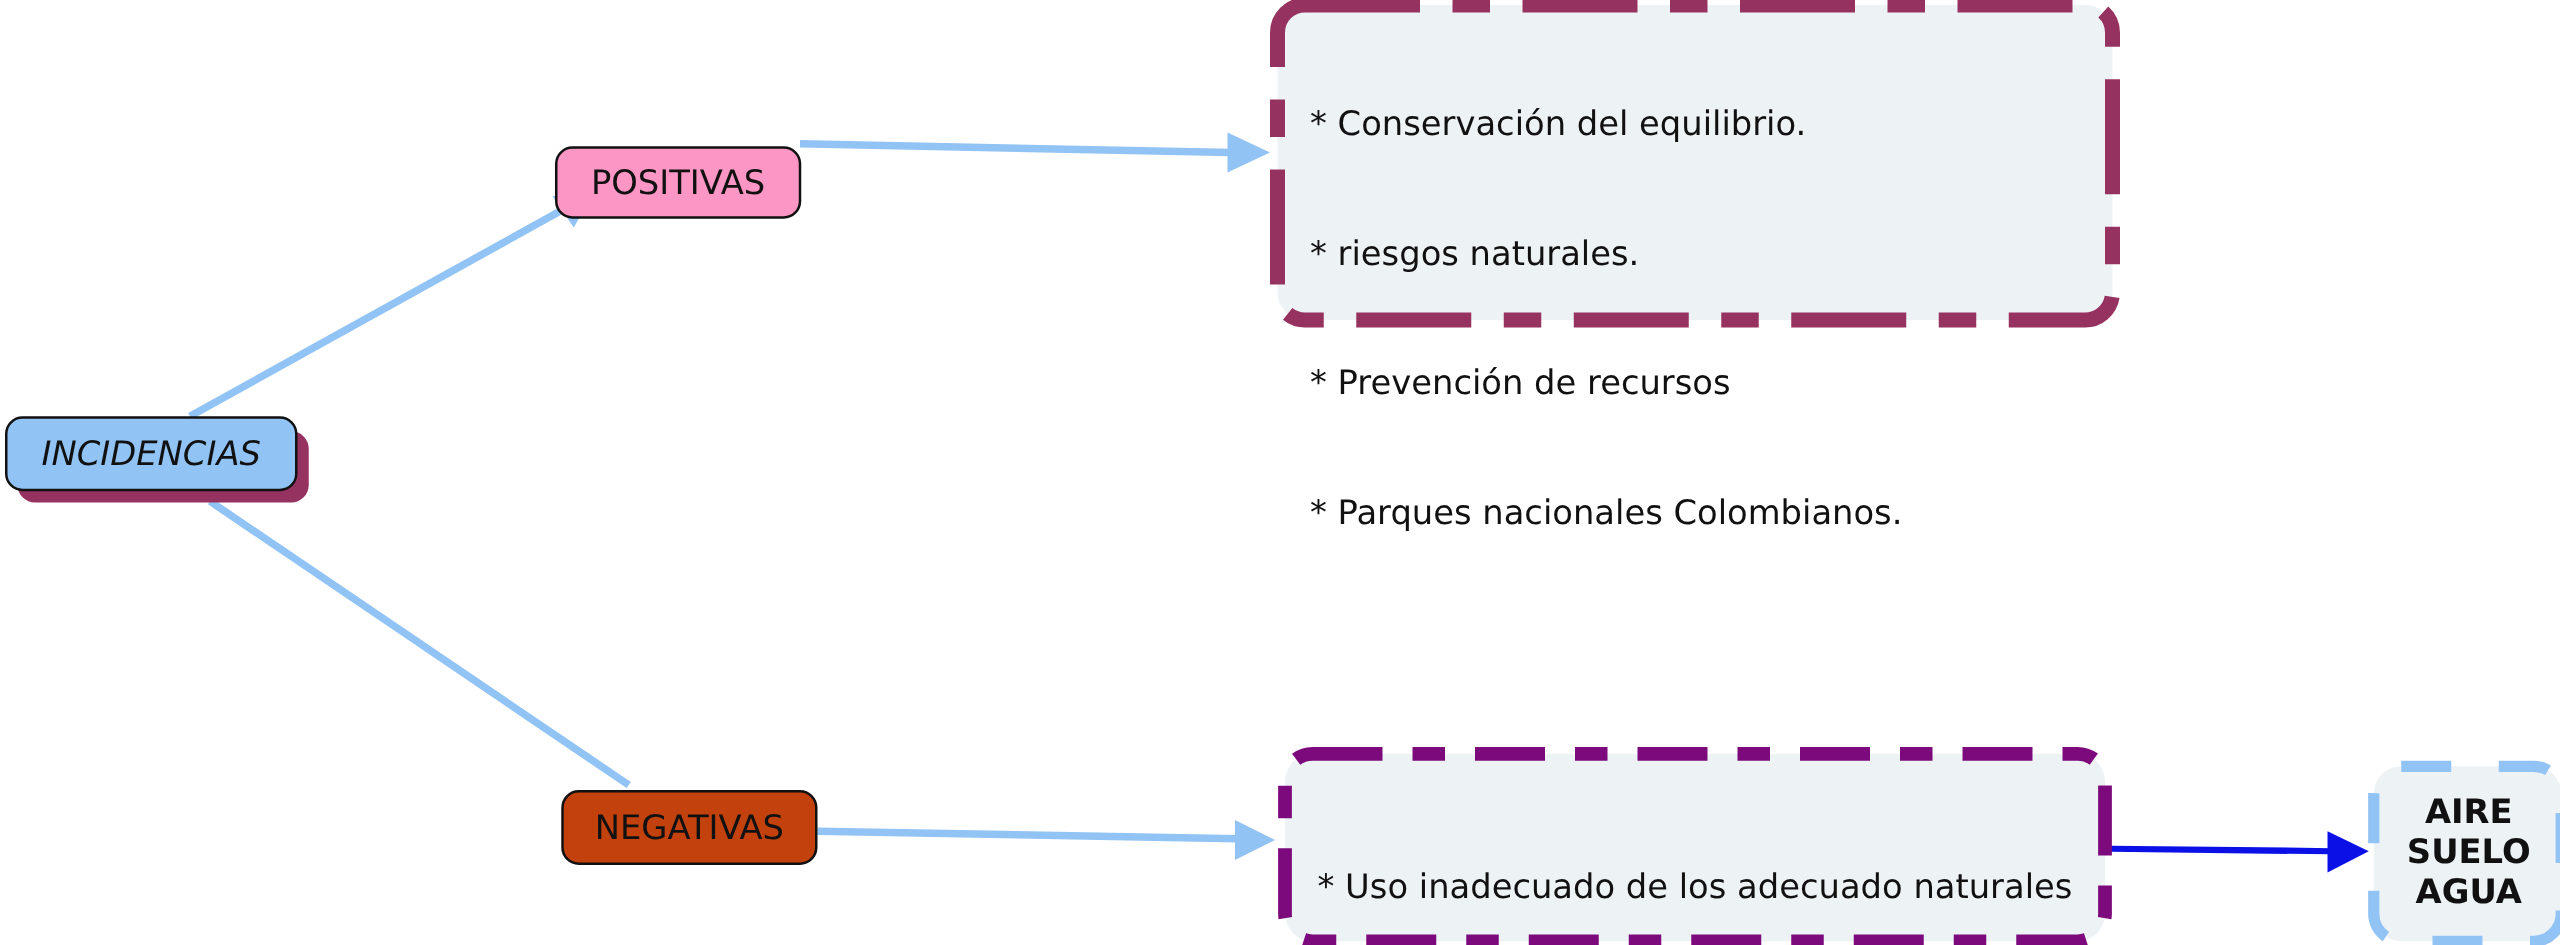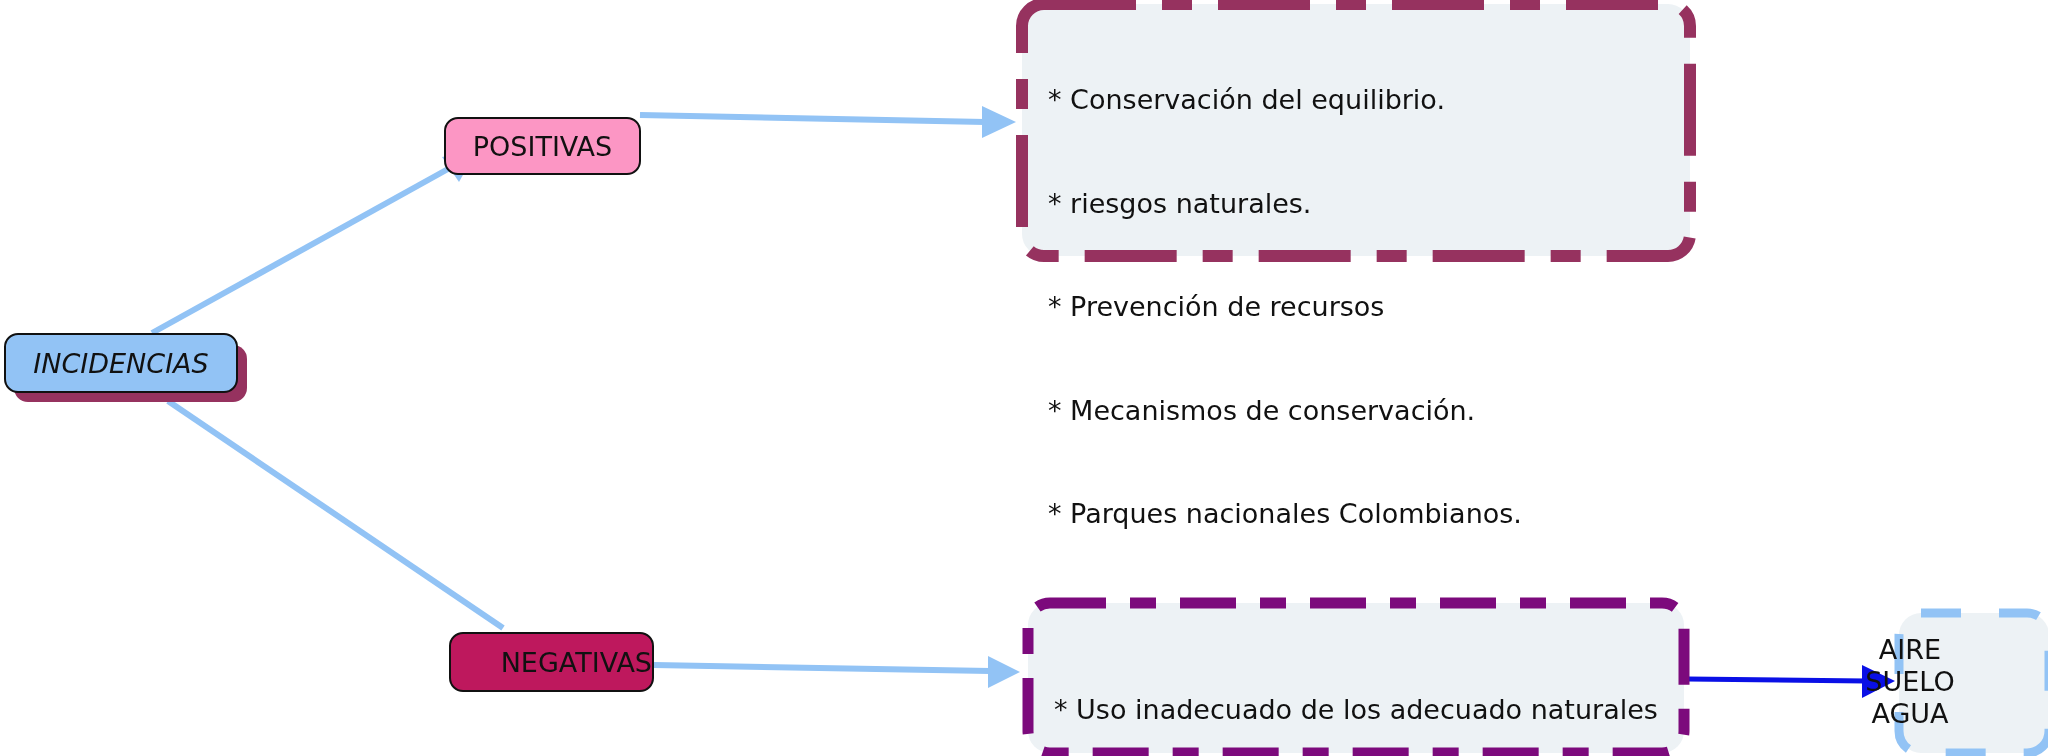--- a/index.html
+++ b/index.html
@@ -59,35 +59,34 @@
 
 <div class="shadow" style="left:14px; top:345px; width:233px; height:57px; background:#96325f;"></div>
 <div class="node concept" style="left:4px; top:333px; width:234px; height:60px; background:#92c3f5;font-style:italic;">
   <span>INCIDENCIAS</span>
 </div>
 
 <div class="node concept" style="left:444px; top:86px; width:197px; height:58px; background:#fc96c4;margin-top:31px;">
   <span>POSITIVAS</span>
 </div>
 
-<div class="node concept" style="left:449px; top:632px; width:205px; height:60px; background:#be185d;justify-content:flex-end;">
+<div class="node concept" style="left:449px; top:632px; width:205px; height:60px; background:#c2410c;">
   <span>NEGATIVAS</span>
 </div>
 
 <div class="text-list" style="left:1048px; top:14px;">
   <div>* Conservación del equilibrio.</div>
   <div>* riesgos naturales.</div>
   <div>* Prevención de recursos</div>
-  <div>* Mecanismos de conservación.</div>
   <div>* Parques nacionales Colombianos.</div>
 </div>
 
 <div class="text-list" style="left:1054px; top:624px;">
   <div>* Uso inadecuado de los adecuado naturales</div>
   
   
 </div>
 
-<div class="center-text" style="left:1840px; top:634px; width:140px;">
+<div class="center-text" style="left:1905px; top:634px; width:140px;font-weight:bold;">
   <div>AIRE</div>
   <div>SUELO</div>
   <div>AGUA</div>
 </div>
 
 </body></html>

